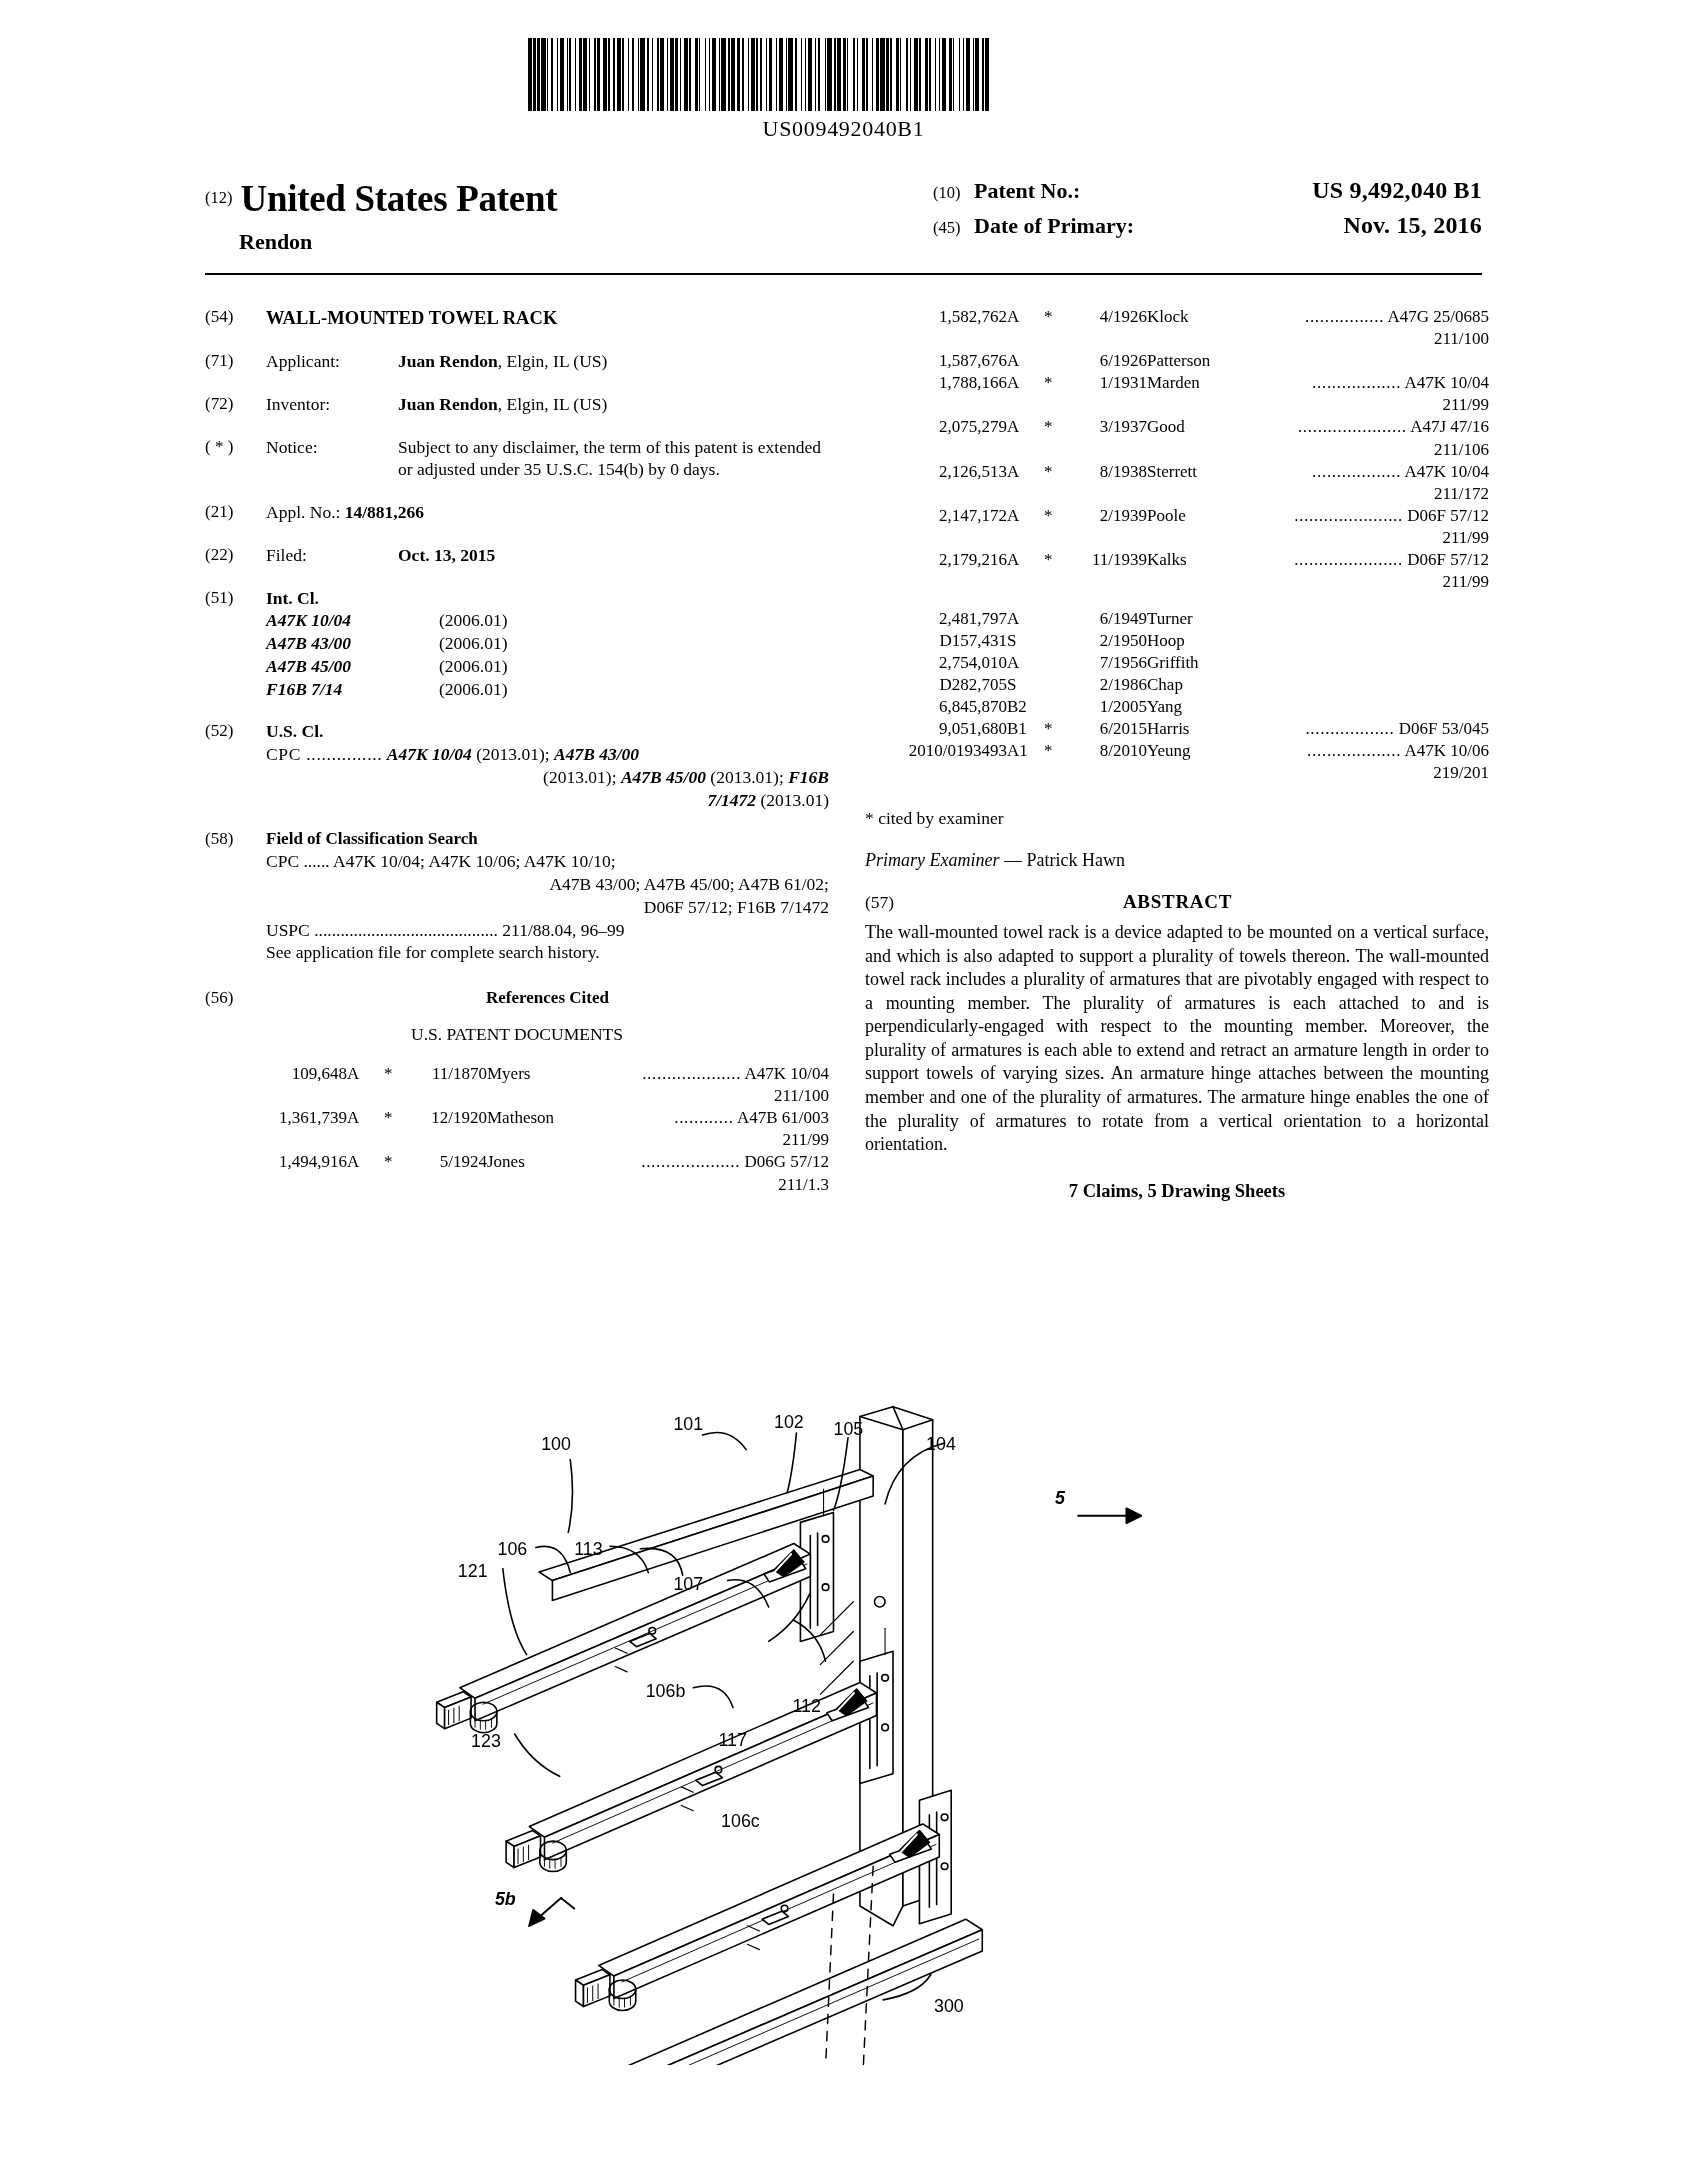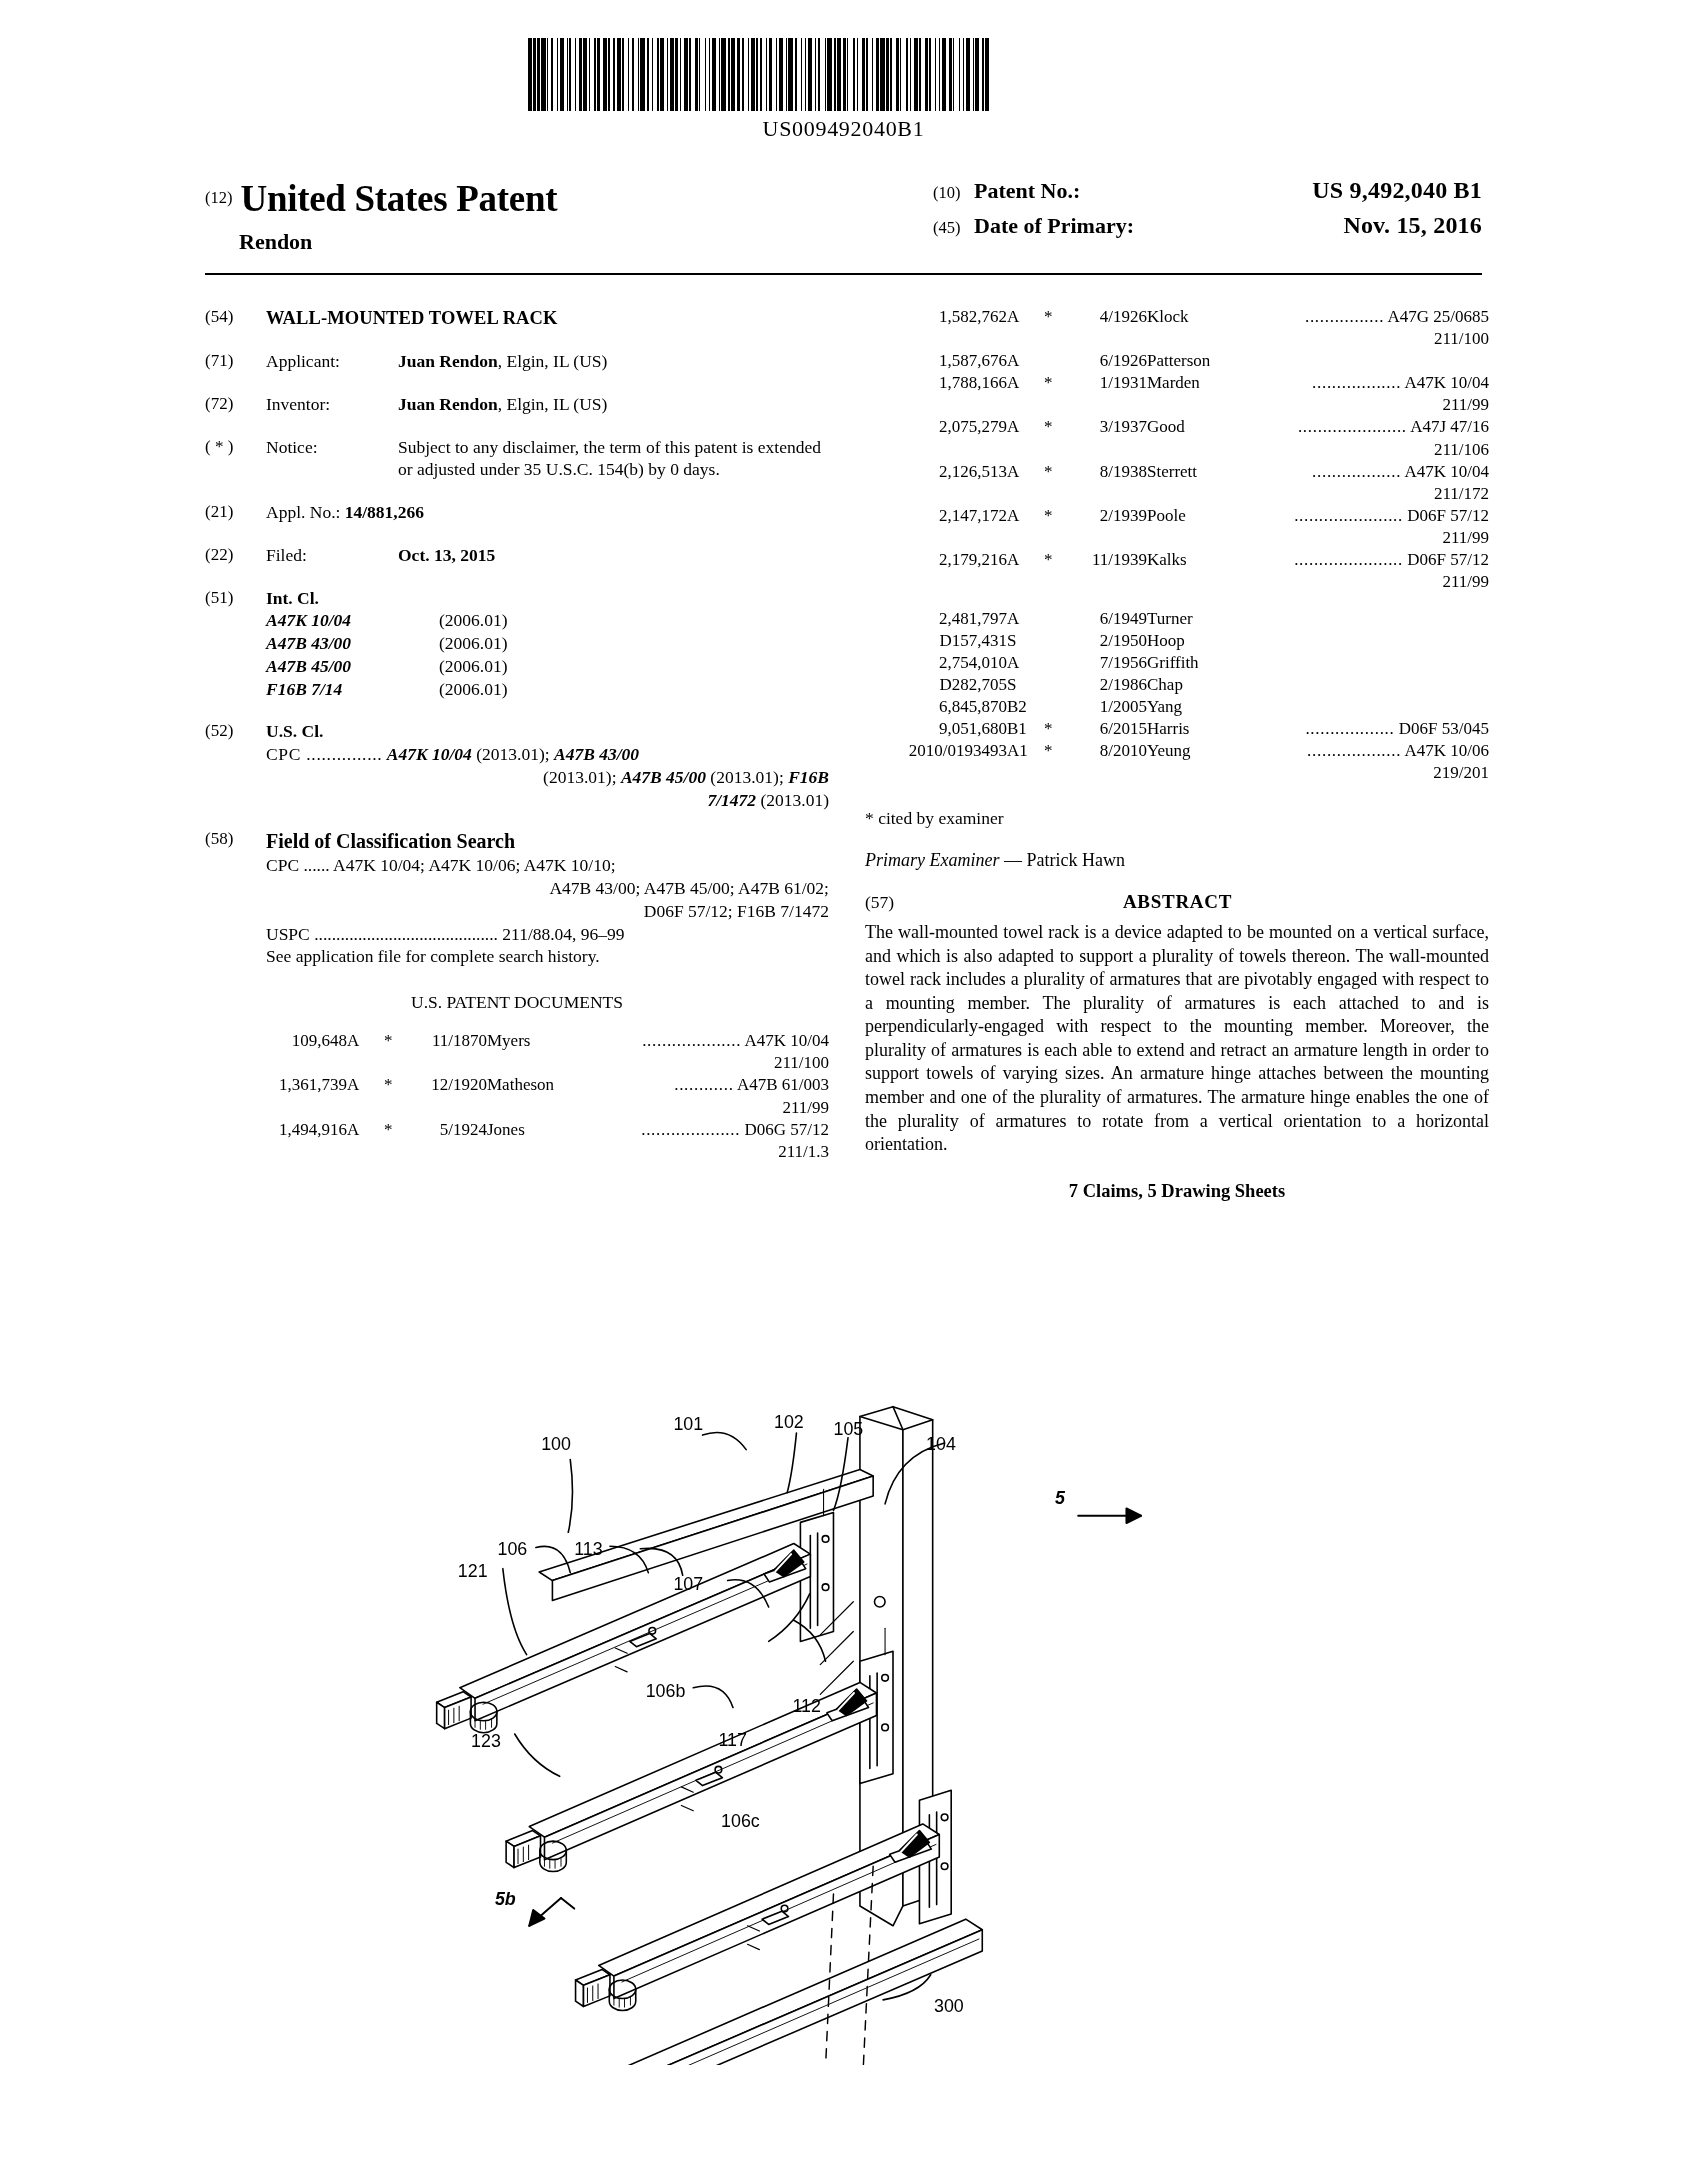--- a/index.html
+++ b/index.html
@@ -76,21 +76,21 @@
 
   .party{ display:flex; }
   .party .k{ width:132px; flex:none; }
 
   .justify{ text-align:justify; }
 
   .intcl-row{ display:flex; }
   .intcl-row .c1{ width:173px; flex:none; }
   .ind-r{ text-align:right; }
 
-  .sec-title{ font-weight:bold; font-size:20px; }
+  .sec-title{ font-weight:bold; font-size:17px; }
   .centered{ text-align:center; }
 
   
   .reftbl{ width:100%; border-collapse:collapse; font-size:17px; }
   .reftbl td{ vertical-align:top; padding:0; line-height:1.30; white-space:nowrap; }
   .c-num{ text-align:right; padding-right:6.6px; width:142px; }
   .c-kind{ text-align:left; padding-right:4px; width:37px; }
   .c-star{ text-align:left; width:17px; }
   .c-date{ text-align:right; padding-right:9.3px; width:86px; }
   .c-name{ text-align:left; }
@@ -438,20 +438,24 @@
         <div class="body">
           <div class="sec-title">Field of Classification Search</div>
           <div>CPC ...... A47K 10/04;  A47K 10/06;  A47K 10/10;</div>
           <div class="ind-r">A47B 43/00;  A47B 45/00;  A47B 61/02;</div>
           <div class="ind-r">D06F 57/12;  F16B 7/1472</div>
           <div>USPC .......................................... 211/88.04, 96–99</div>
           <div>See application file for complete search history.</div>
         </div>
       </div>
 
+      <div class="fld" style="margin-bottom:14.6px">
+        <div class="code">(56)</div>
+        <div class="body centered sec-title">References Cited</div>
+      </div>
 
       <div class="centered" style="margin-bottom:17px">U.S. PATENT DOCUMENTS</div>
 
       <table class="reftbl">
         <tbody>
           <tr>
             <td class="c-num">109,648</td>
             <td class="c-kind">A</td>
             <td class="c-star">*</td>
             <td class="c-date">11/1870</td>

